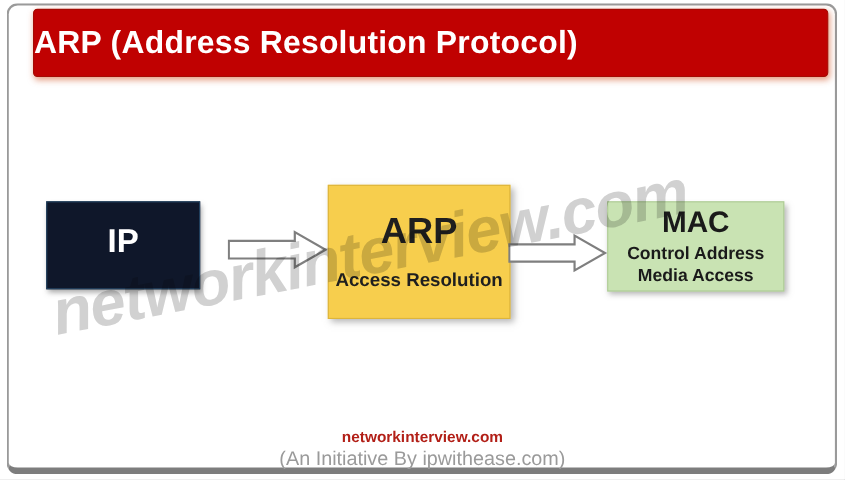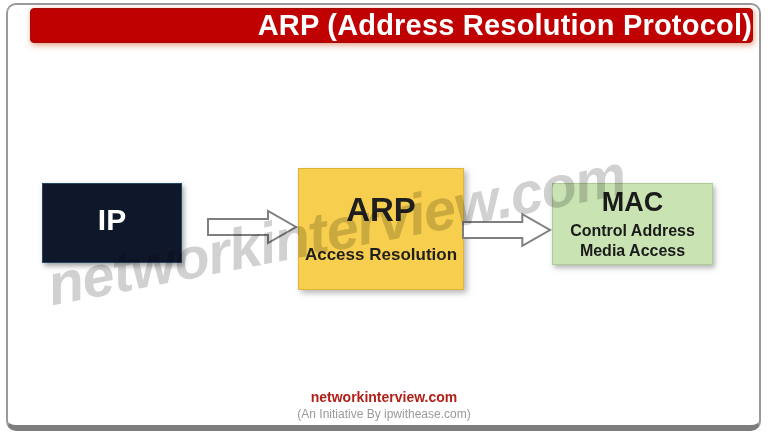--- a/index.html
+++ b/index.html
@@ -19,26 +19,26 @@
     border: 2px solid #9a9a9a;
     border-bottom: 6px solid #7d7d7d;
     border-radius: 10px;
     pointer-events: none;
   }
 
   
   .banner {
     position: absolute;
     left: 30px; top: 8px;
-    width: 723px; height: 35px;
+    width: 723px; height: 62px;
     background: #c00101;
     border: 1px solid #a30b04;
     border-radius: 4px;
     box-shadow: 1px 2px 6px rgba(205, 75, 25, 0.55);
-    display: flex; align-items: center; justify-content: flex-end;
+    display: flex; align-items: center; justify-content: flex-start;
   }
   .banner h1 {
     color: #ffffff;
     font-size: 29px;
     font-weight: bold;
     letter-spacing: 0.2px;
   }
 
   
   .node {
@@ -112,21 +112,21 @@
     left: 0; right: 0; top: 389px;
     text-align: center;
     z-index: 2;
   }
   .footer .site {
     font-size: 14px;
     font-weight: bold;
     color: #b21f17;
   }
   .footer .initiative {
-    font-size: 12px;
+    font-size: 18px;
     color: #9a9a9a;
     margin-top: 2px;
   }
 </style>
 </head>
 <body>
 
 <div class="frame"></div>
 
 <div class="banner">

